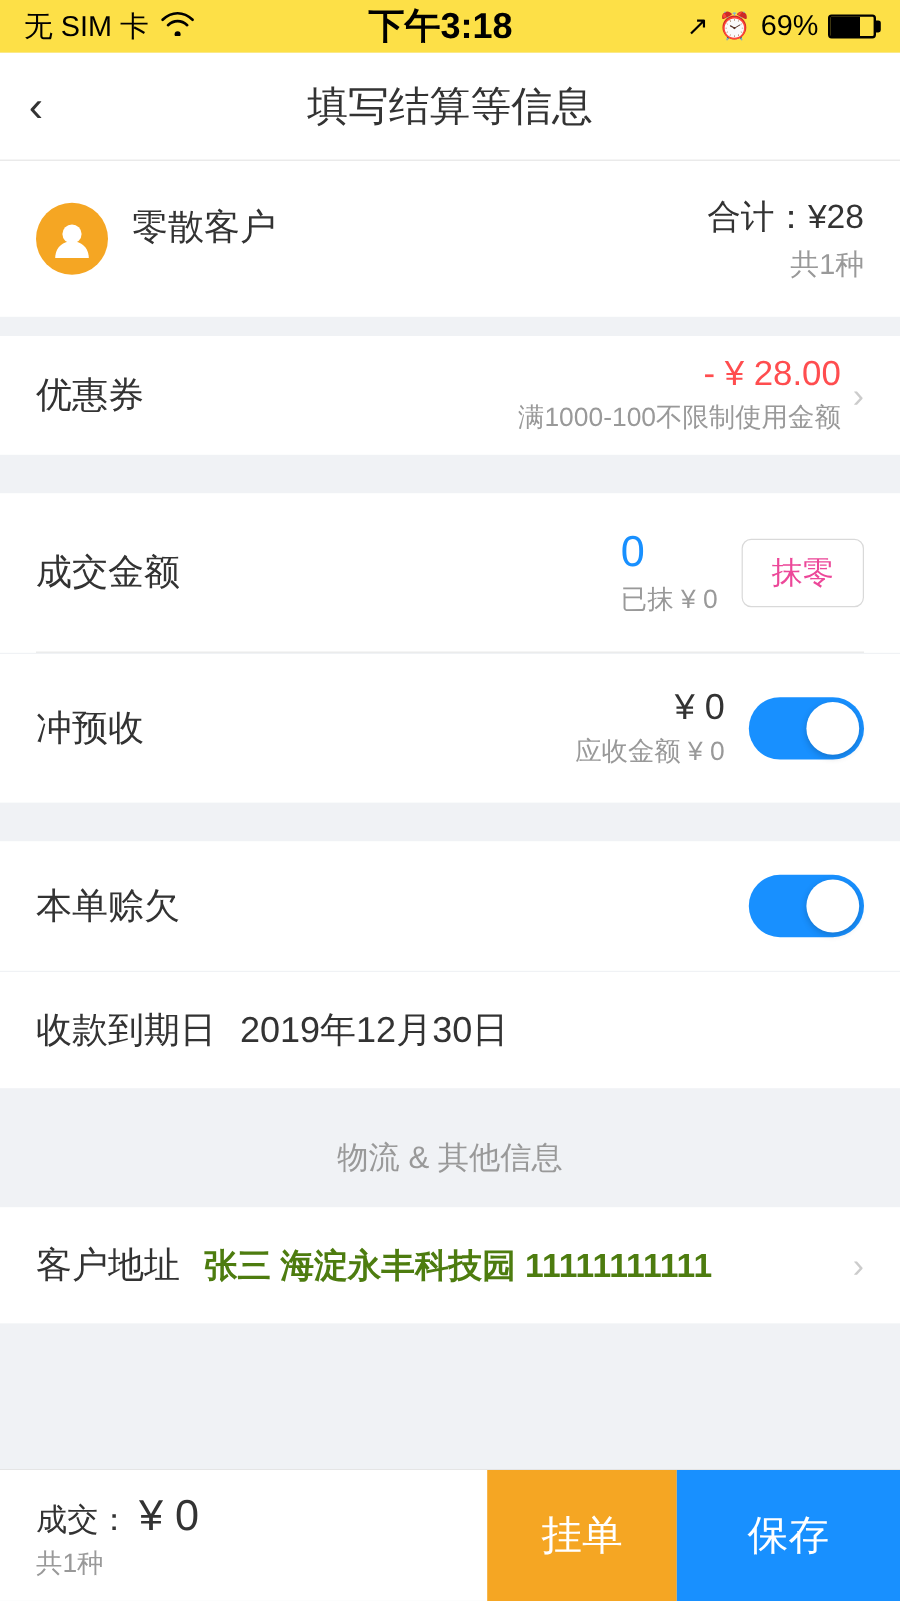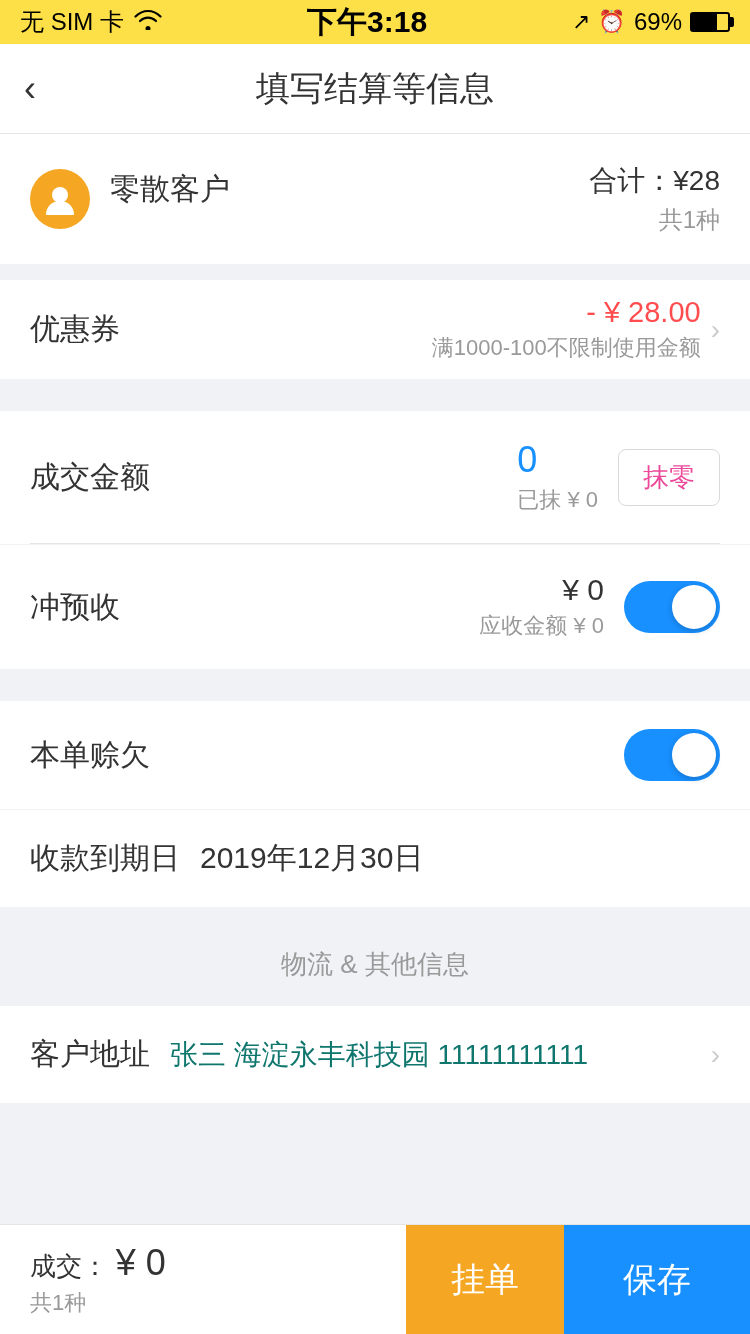--- a/index.html
+++ b/index.html
@@ -317,23 +317,24 @@
       justify-content: space-between;
       cursor: pointer;
     }
     .address-label {
       font-size: 30px;
       color: #333;
       min-width: 120px;
     }
     .address-value {
       font-size: 28px;
-      color: #0f766e;
+      color: #4d7c0f;
       flex: 1;
       padding: 0 20px;
+      font-weight: bold;
     }
 
     
     .bottom-bar {
       position: fixed;
       bottom: 0;
       left: 0;
       width: 750px;
       height: 110px;
       background: #fff;

